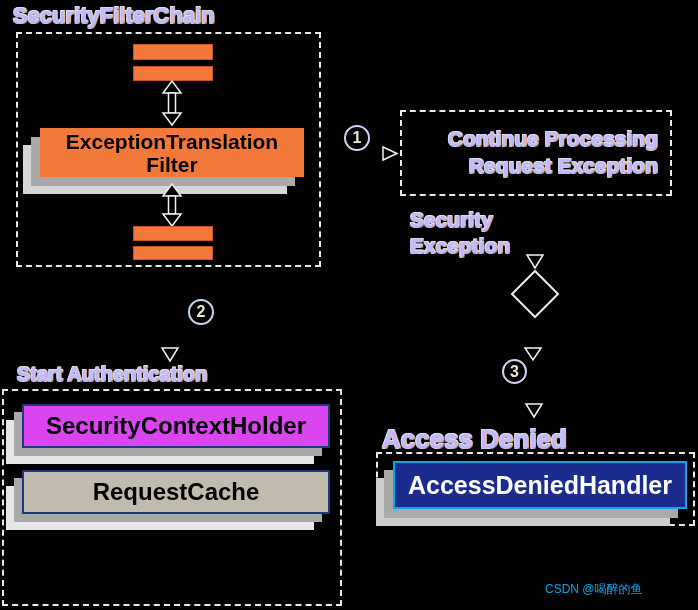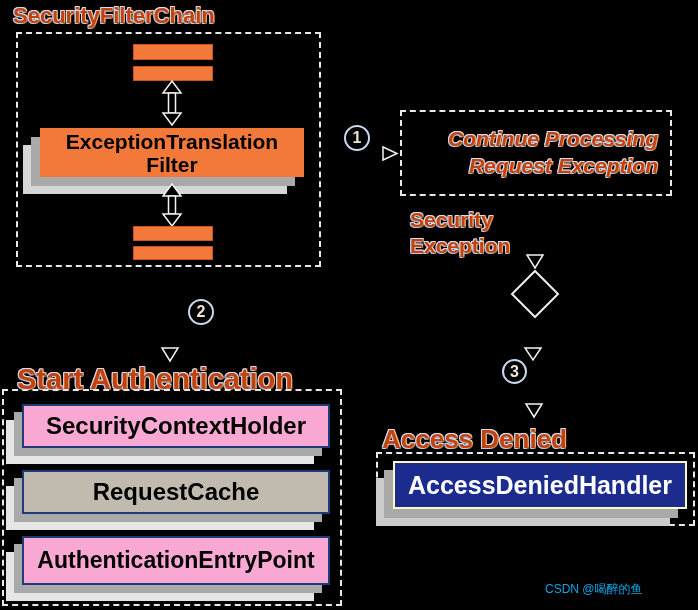--- a/index.html
+++ b/index.html
@@ -4,21 +4,21 @@
 <style>
   html,body{margin:0;padding:0;background:#000;}
   #canvas{
     position:relative;width:698px;height:610px;background:#000;overflow:hidden;
     font-family:"Liberation Sans",sans-serif;
   }
   .abs{position:absolute;}
 
   
   .ol{
-    color:#c2410c;font-weight:bold;white-space:nowrap;
+    color:#c4b5fd;font-weight:bold;white-space:nowrap;
     text-shadow:
       -1px -1px 0 #cfdef6, 0 -1px 0 #dfe9f8, -1px 0 0 #9db9e8, -1px 1px 0 #b9cdf0,
        1px -1px 0 #e8b37a, 1px 0 0 #d0813f, 1px 1px 0 #9a6a33, 0 1px 0 #c0995c;
   }
 
   .dashed{border:2px dashed #e8e8e8;box-sizing:border-box;background:transparent;}
 
   .bar{background:#f2793a;border:1px solid #c8551d;box-sizing:border-box;}
 
   .etf{
@@ -27,25 +27,25 @@
     color:#000;font-weight:bold;font-size:21px;line-height:23px;text-align:center;
     box-shadow:-9px 9px 0 #a9a9a9,-17px 17px 0 #d6d6d6;
   }
 
   .stepbox{
     box-sizing:border-box;border:2px solid #1f3a78;
     display:flex;align-items:center;justify-content:center;
     color:#000;font-weight:bold;font-size:24px;
     box-shadow:-8px 8px 0 #a9a9a9,-16px 16px 0 #e6e6e6;
   }
-  .blue{background:#f9a8d4;}
+  .blue{background:#d946ef;}
   .grayb{background:#c0bbae;}
 
   .navybox{
-    box-sizing:border-box;background:#1b2b8e;border:2px solid #fef9c3;
+    box-sizing:border-box;background:#1b2b8e;border:2px solid #0ea5e9;
     display:flex;align-items:center;justify-content:center;
     color:#fff;font-weight:bold;font-size:25px;
     box-shadow:-9px 9px 0 #a9a9a9,-17px 17px 0 #cccccc;
   }
 
   .numcircle{
     box-sizing:border-box;width:26px;height:26px;border:2px solid #c9d7ef;border-radius:50%;
     display:flex;align-items:center;justify-content:center;
     color:#ece4d4;font-weight:bold;font-size:16px;
   }
@@ -95,21 +95,21 @@
 
   <div class="abs numcircle" style="left:344px;top:125px;">
     <span>1</span>
   </div>
   <div class="abs" style="left:381px;top:145px;">
     <svg width="18" height="17" viewBox="0 0 18 17">
       <polygon points="2,2 16,8.5 2,15" fill="#000" stroke="#f2f2f2" stroke-width="1.5"></polygon>
     </svg>
   </div>
 
-  <div class="abs dashed continue ol" style="left:400px;top:110px;width:272px;height:86px;font-style:italic;">
+  <div class="abs dashed continue ol" style="left:400px;top:110px;width:272px;height:86px;">
     <div>Continue Processing</div>
     <div>Request Exception</div>
   </div>
 
   <div class="abs ol" style="left:410px;top:207px;font-size:21px;line-height:26px;">
     <div>Security</div>
     <div>Exception</div>
   </div>
 
   <div class="abs" style="left:525px;top:253px;">
@@ -149,31 +149,28 @@
 
   <div class="abs numcircle" style="left:188px;top:299px;">
     <span>2</span>
   </div>
   <div class="abs" style="left:160px;top:346px;">
     <svg width="20" height="17" viewBox="0 0 20 17">
       <polygon points="2,2 18,2 10,15" fill="#000" stroke="#f2f2f2" stroke-width="1.5"></polygon>
     </svg>
   </div>
 
-  <div class="abs ol" style="left:17px;top:363px;font-size:29px;">Start Authentication</div>
+  <div class="abs ol" style="left:17px;top:363px;font-size:20px;">Start Authentication</div>
 
   <div class="abs dashed" style="left:2px;top:389px;width:340px;height:217px;"></div>
 
   <div class="abs stepbox blue" style="left:22px;top:404px;width:308px;height:44px;">
     <span>SecurityContextHolder</span>
   </div>
 
   <div class="abs stepbox grayb" style="left:22px;top:470px;width:308px;height:44px;">
     <span>RequestCache</span>
   </div>
 
-  <div class="abs stepbox blue" style="left:22px;top:536px;width:308px;height:49px;font-size:23px;">
-    <span>AuthenticationEntryPoint</span>
-  </div>
 
   <div class="abs wm" style="left:545px;top:581px;">CSDN @喝醉的鱼</div>
 
 </div>
 
 </body></html>

